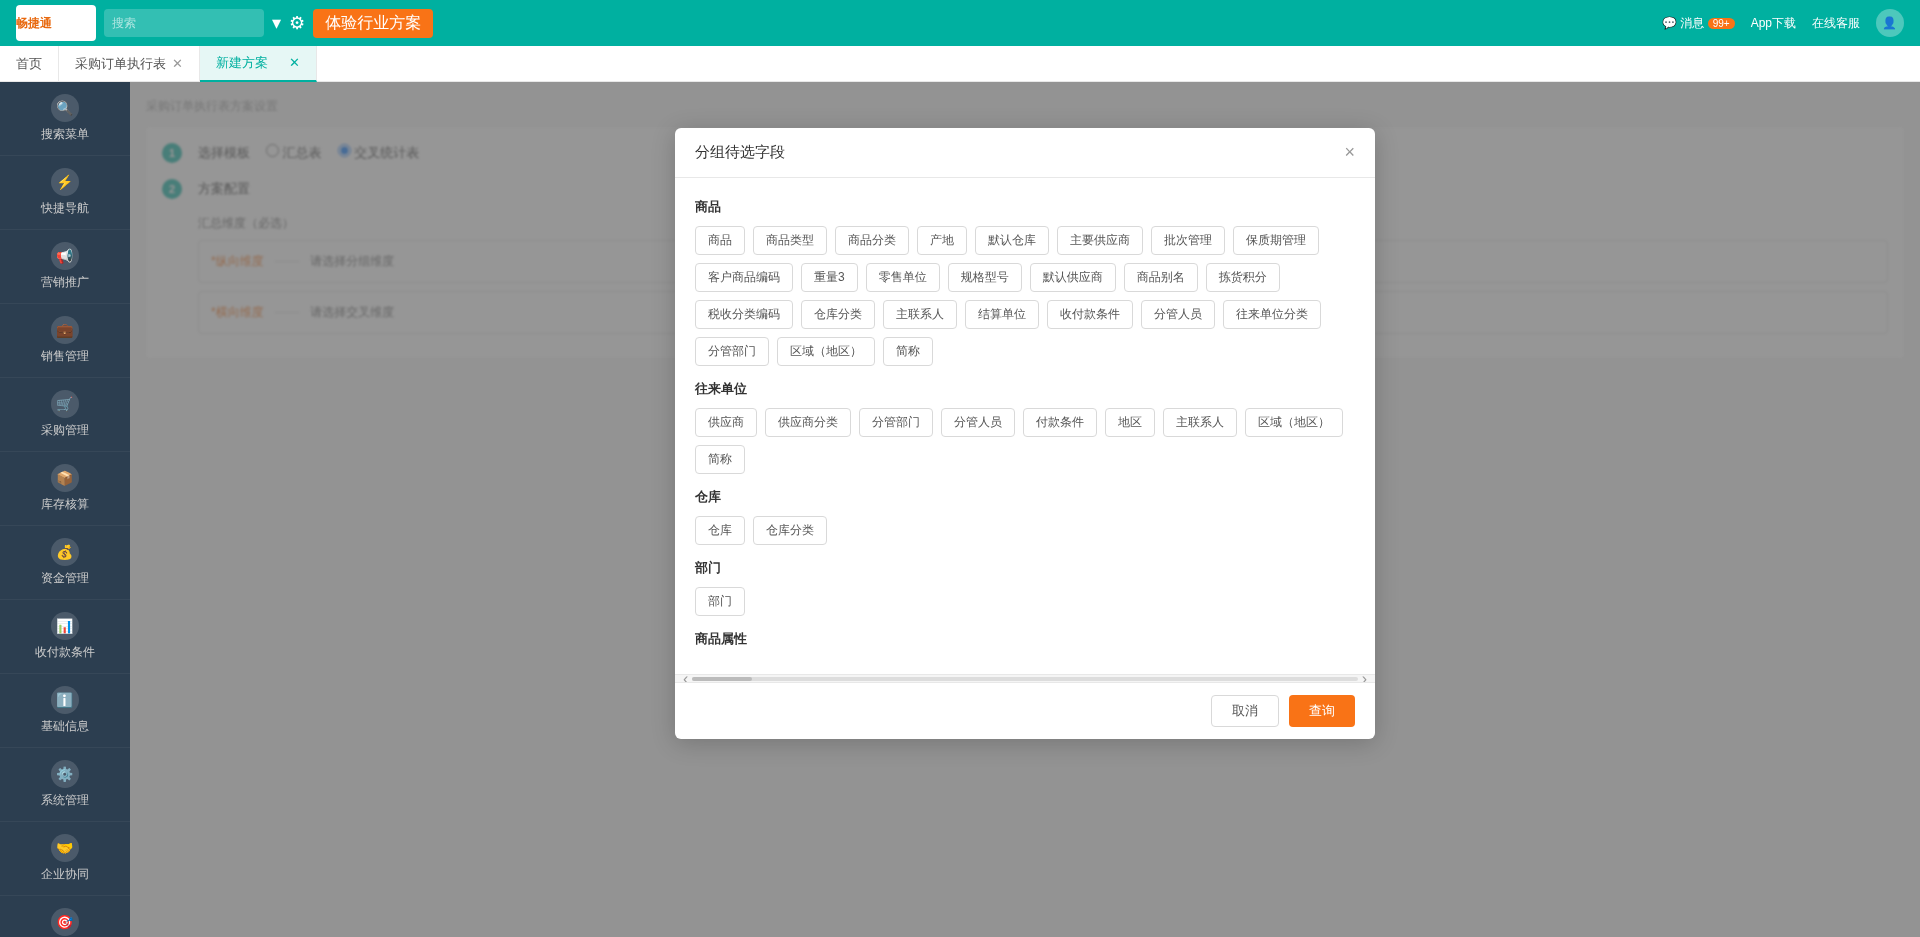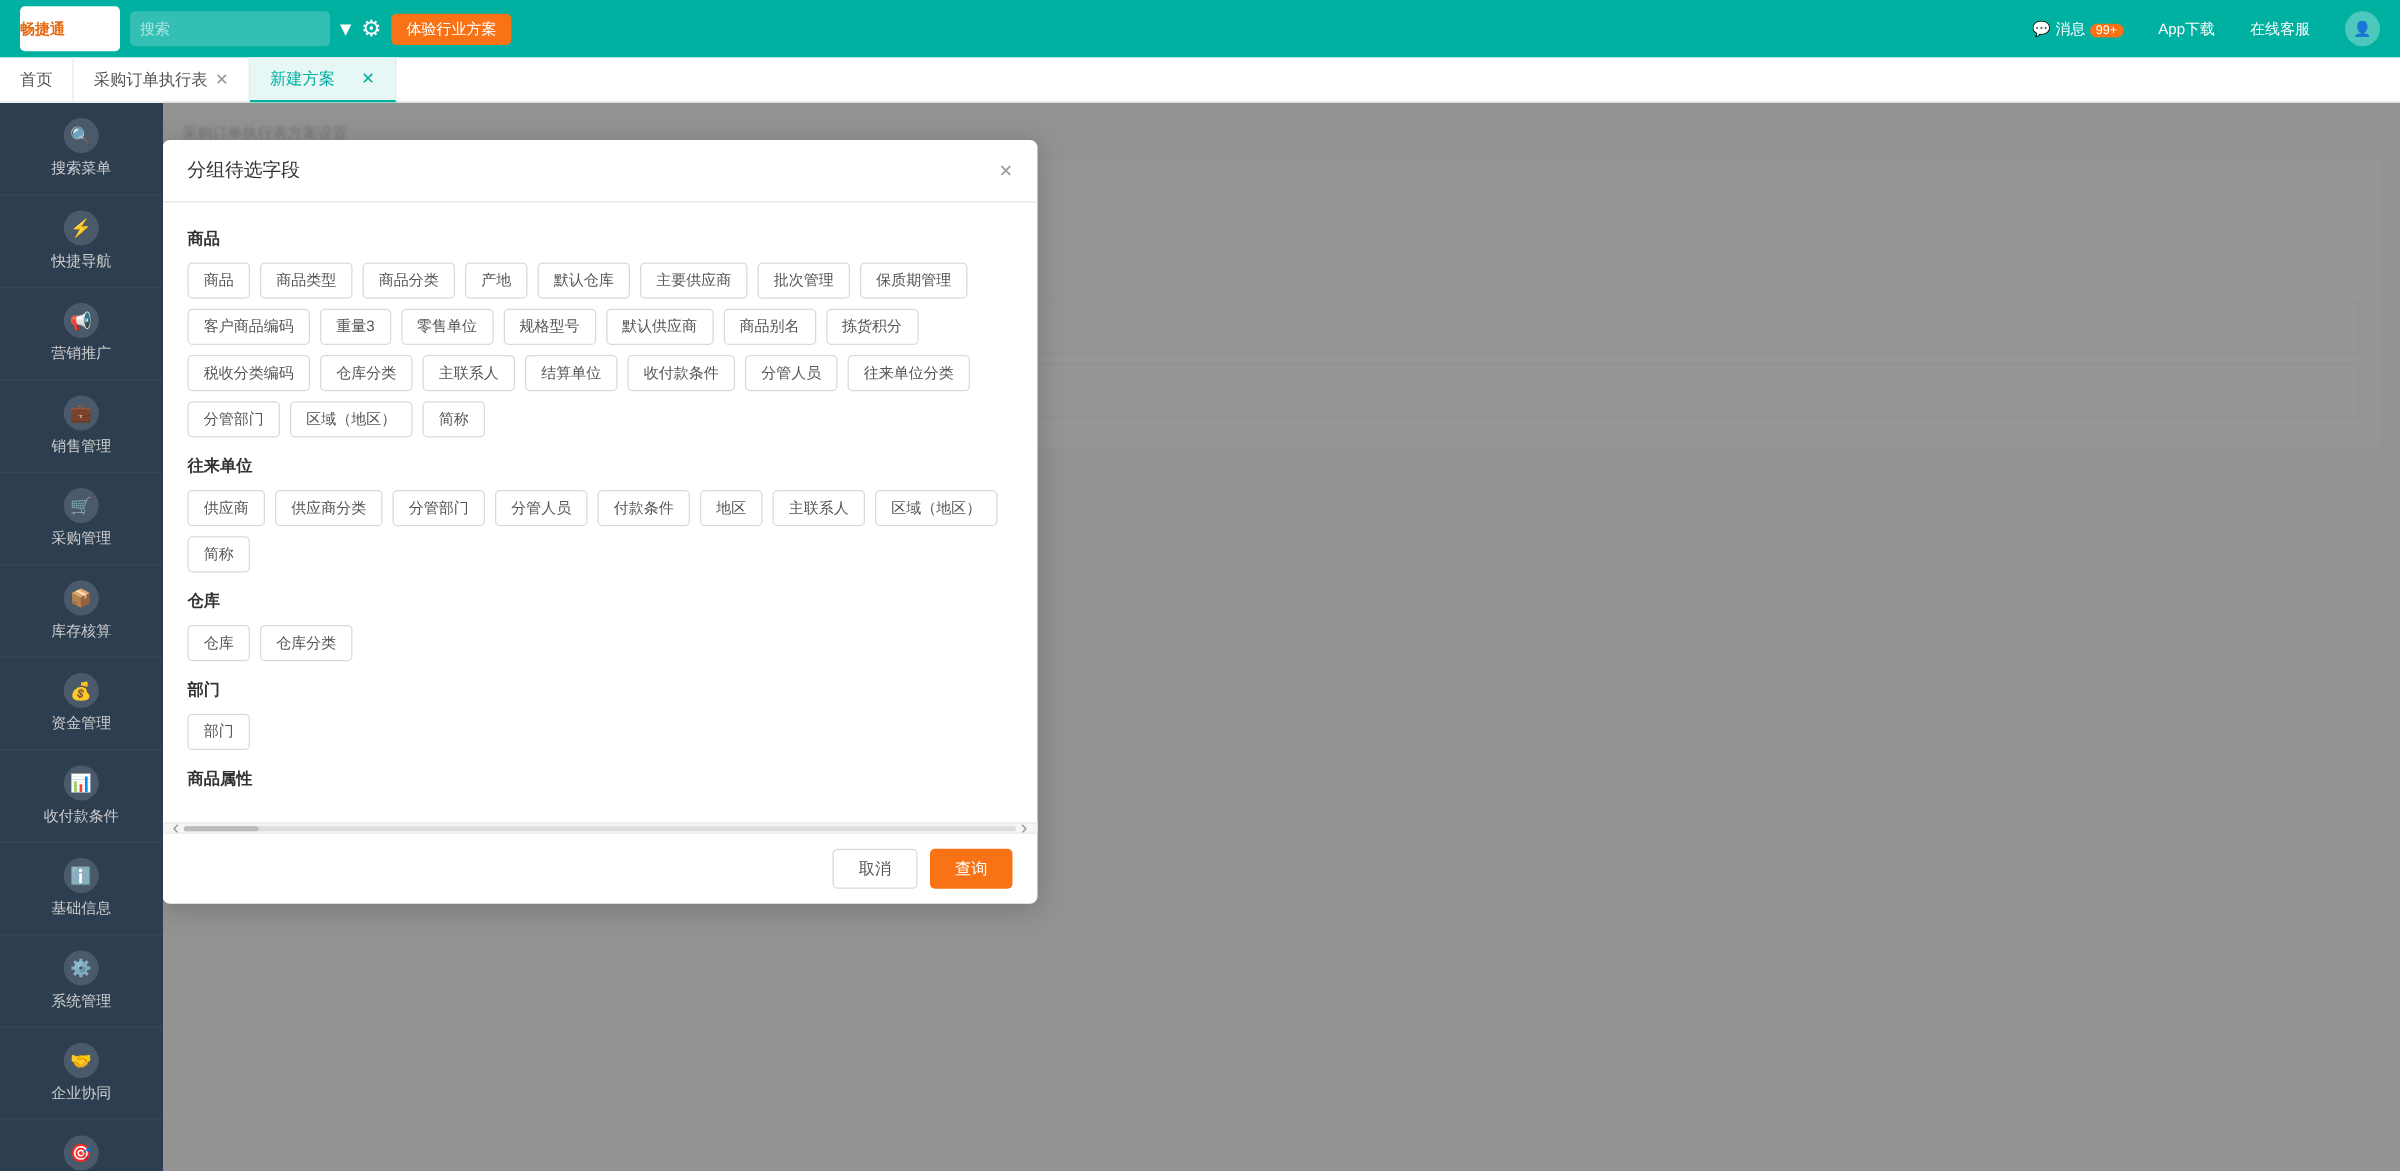--- a/index.html
+++ b/index.html
@@ -38,23 +38,23 @@
       font-size: 12px;
     }
     .search-bar::placeholder { color: rgba(255,255,255,0.6); }
     .nav-btn {
       background: #f97316;
       color: #fff;
       border: none;
       border-radius: 4px;
       padding: 4px 12px;
       cursor: pointer;
-      font-size: 12px;
-    }
-    .top-nav-right { display: flex; align-items: center; gap: 28px; color: #fff; font-size: 12px; text-align: center; }
+      font-size: 16px;
+    }
+    .top-nav-right { display: flex; align-items: center; gap: 16px; color: #fff; font-size: 12px; text-align: center; }
     .badge { background: #f97316; color: #fff; border-radius: 10px; padding: 0 5px; font-size: 10px; }
 
     
     .tab-bar {
       height: 36px;
       background: #fff;
       border-bottom: 1px solid #e8e8e8;
       display: flex;
       align-items: center;
       padding: 0 0;
@@ -113,21 +113,22 @@
     
     .content { flex: 1; background: #f5f5f5; overflow: auto; position: relative; }
 
     
     .modal-overlay {
       position: absolute;
       top: 0; left: 0; right: 0; bottom: 0;
       background: rgba(0,0,0,0.4);
       display: flex;
       align-items: flex-start;
-      padding-top: 30px;
+      justify-content: center;
+      padding-top: 46px;
       z-index: 100;
     }
 
     .modal {
       background: #fff;
       border-radius: 6px;
       width: 700px;
       max-height: 660px;
       display: flex;
       flex-direction: column;

